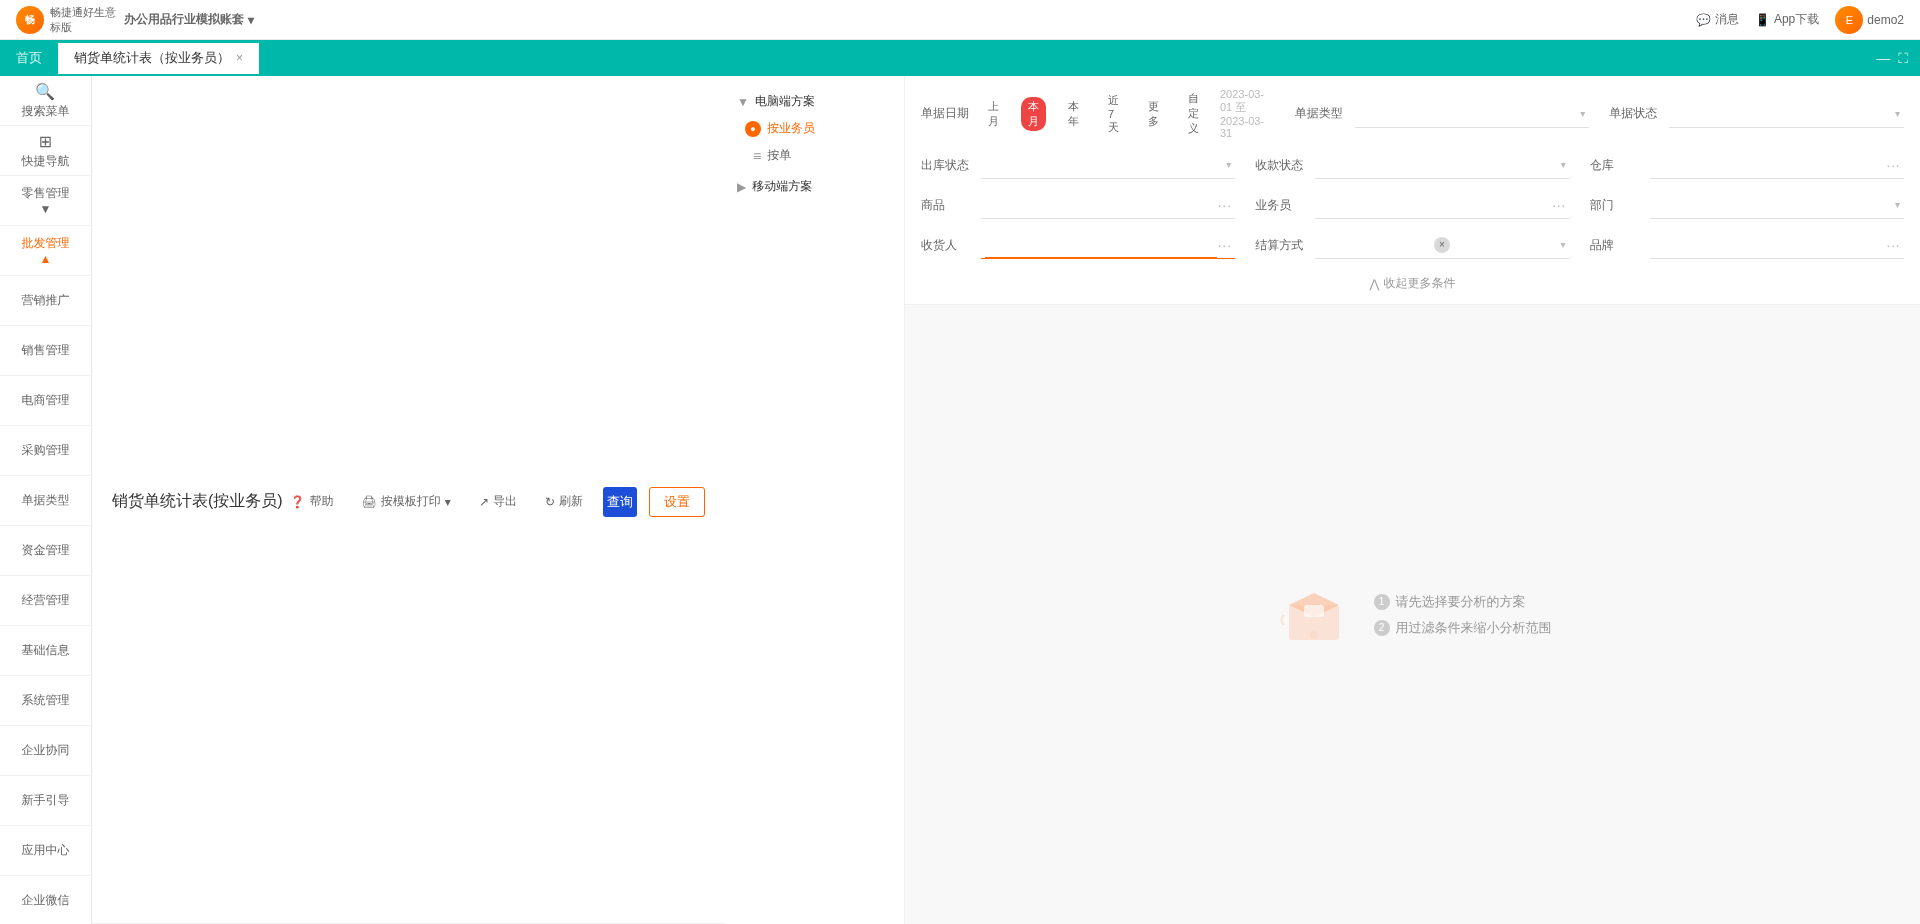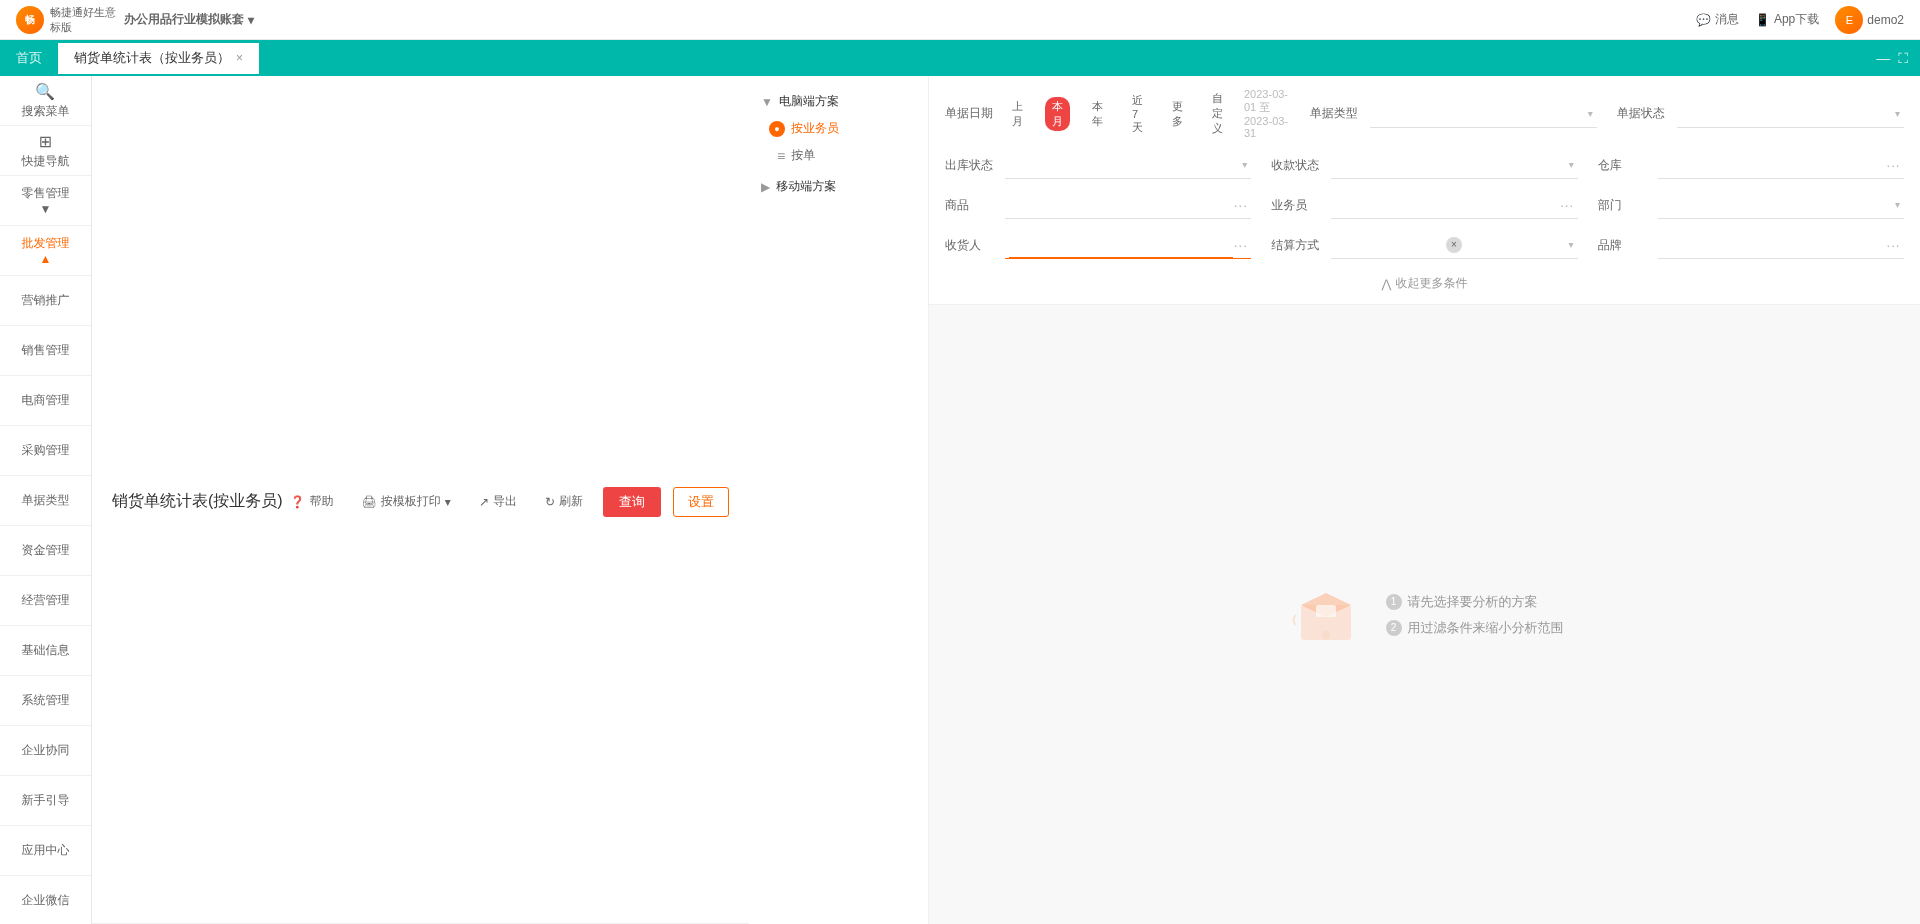--- a/index.html
+++ b/index.html
@@ -186,24 +186,24 @@
       display: flex;
       align-items: center;
       gap: 4px;
       font-size: 12px;
       color: #666;
       cursor: pointer;
       padding: 4px 8px;
       border-radius: 3px;
     }
     .action-btn-primary {
-      background: #ef4444;
+      background: #1d4ed8;
       color: #fff;
       border: none;
-      padding: 6px 16px;
+      padding: 6px 4px;
       border-radius: 3px;
       font-size: 13px;
       cursor: pointer;
     }
     .action-btn-secondary {
       background: #fff;
       color: #ff6600;
       border: 1px solid #ff6600;
       padding: 5px 14px;
       border-radius: 3px;

